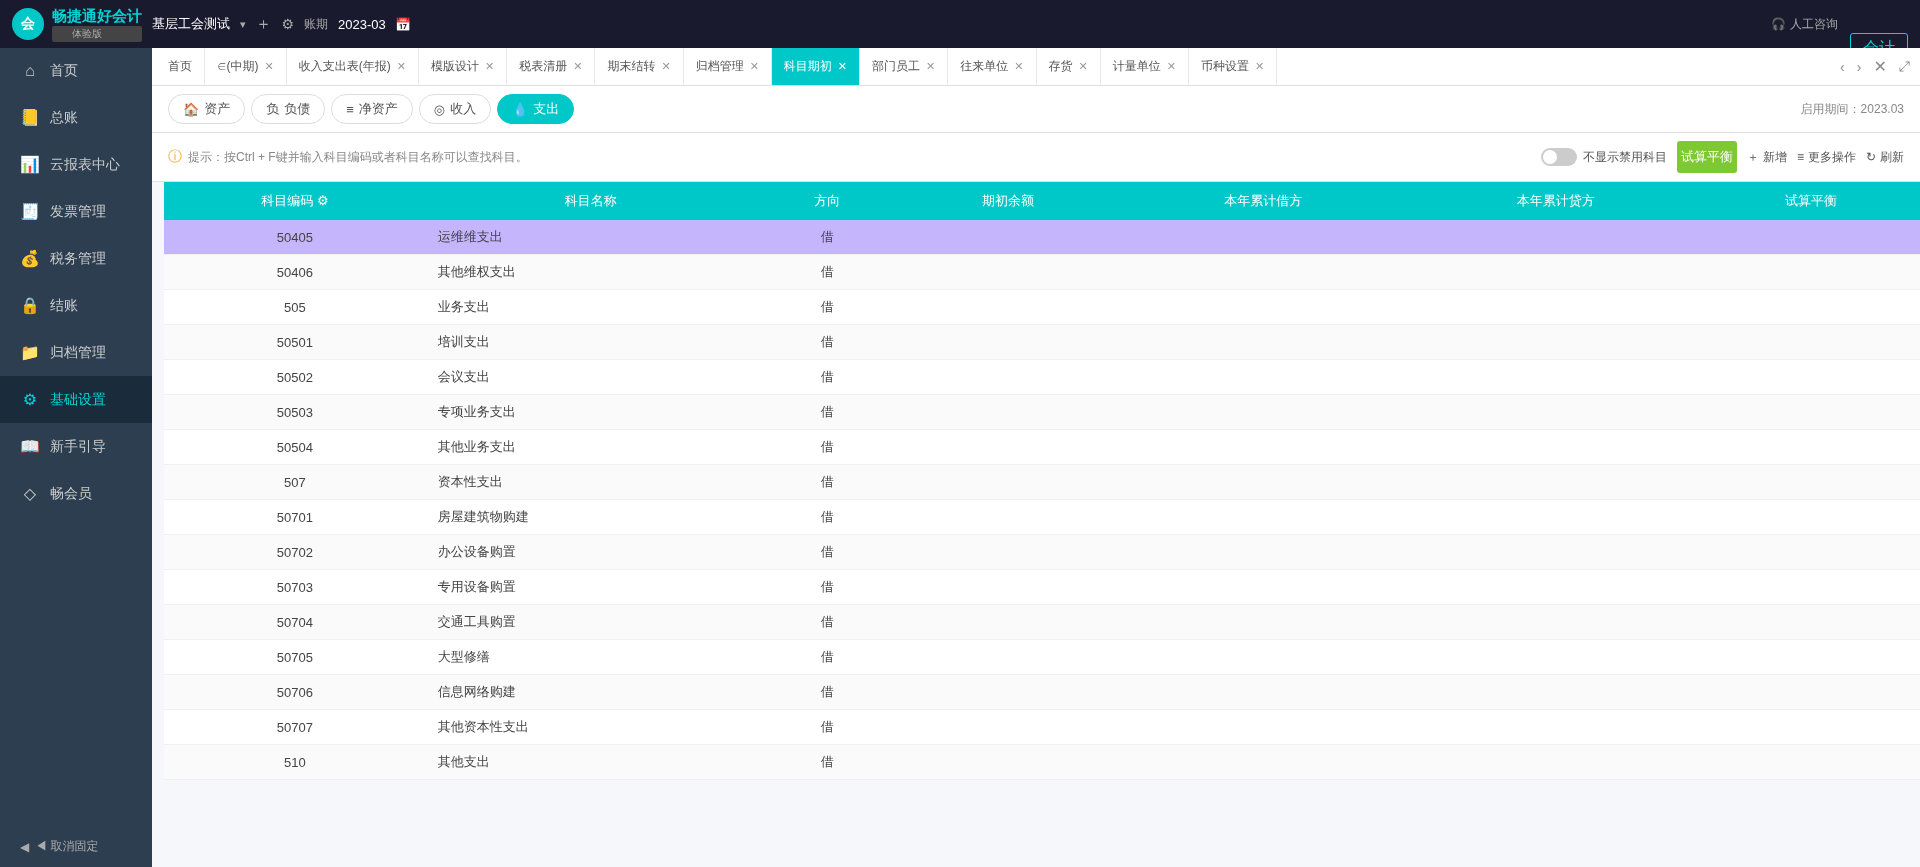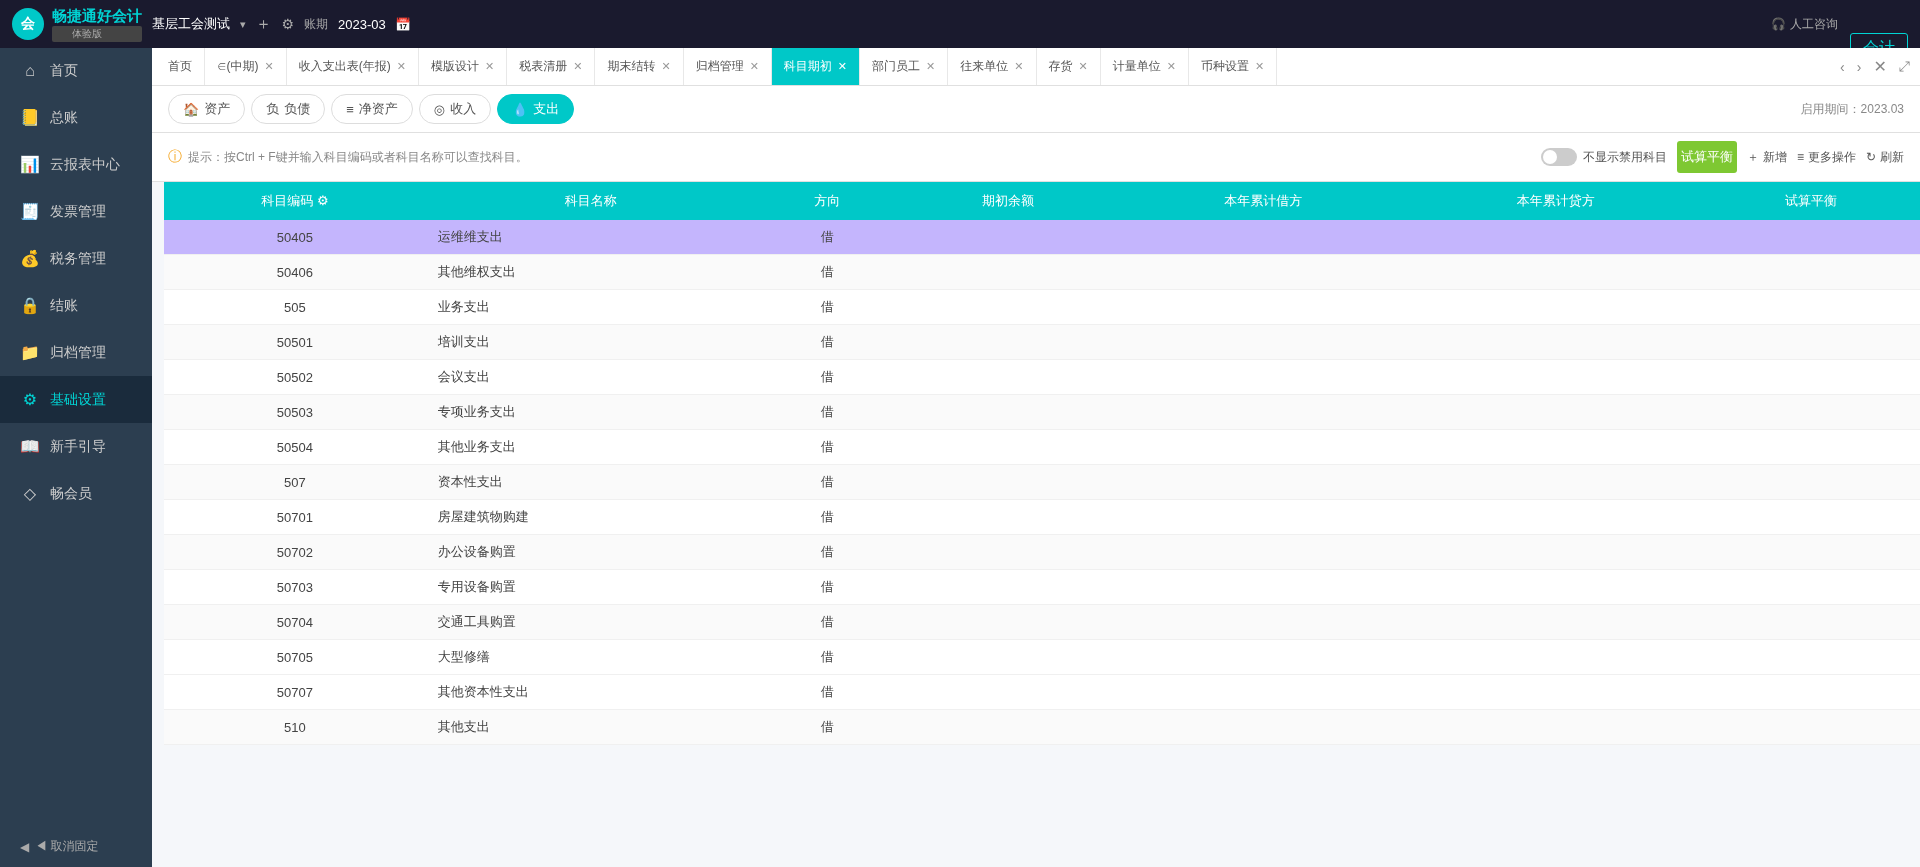--- a/index.html
+++ b/index.html
@@ -402,20 +402,29 @@
   </tr>
               <tr style="background: rgb(255, 255, 255);">
     <td>50705</td>
     <td>大型修缮</td>
     <td>借</td>
     <td></td>
     <td></td>
     <td></td>
     <td></td>
   </tr>
+              <tr style="background: rgb(250, 250, 250);">
+    <td>50706</td>
+    <td>信息网络购建</td>
+    <td>借</td>
+    <td></td>
+    <td></td>
+    <td></td>
+    <td></td>
+  </tr>
               <tr style="background: rgb(255, 255, 255);">
     <td>50707</td>
     <td>其他资本性支出</td>
     <td>借</td>
     <td></td>
     <td></td>
     <td></td>
     <td></td>
   </tr>
               <tr style="background: rgb(250, 250, 250);">

